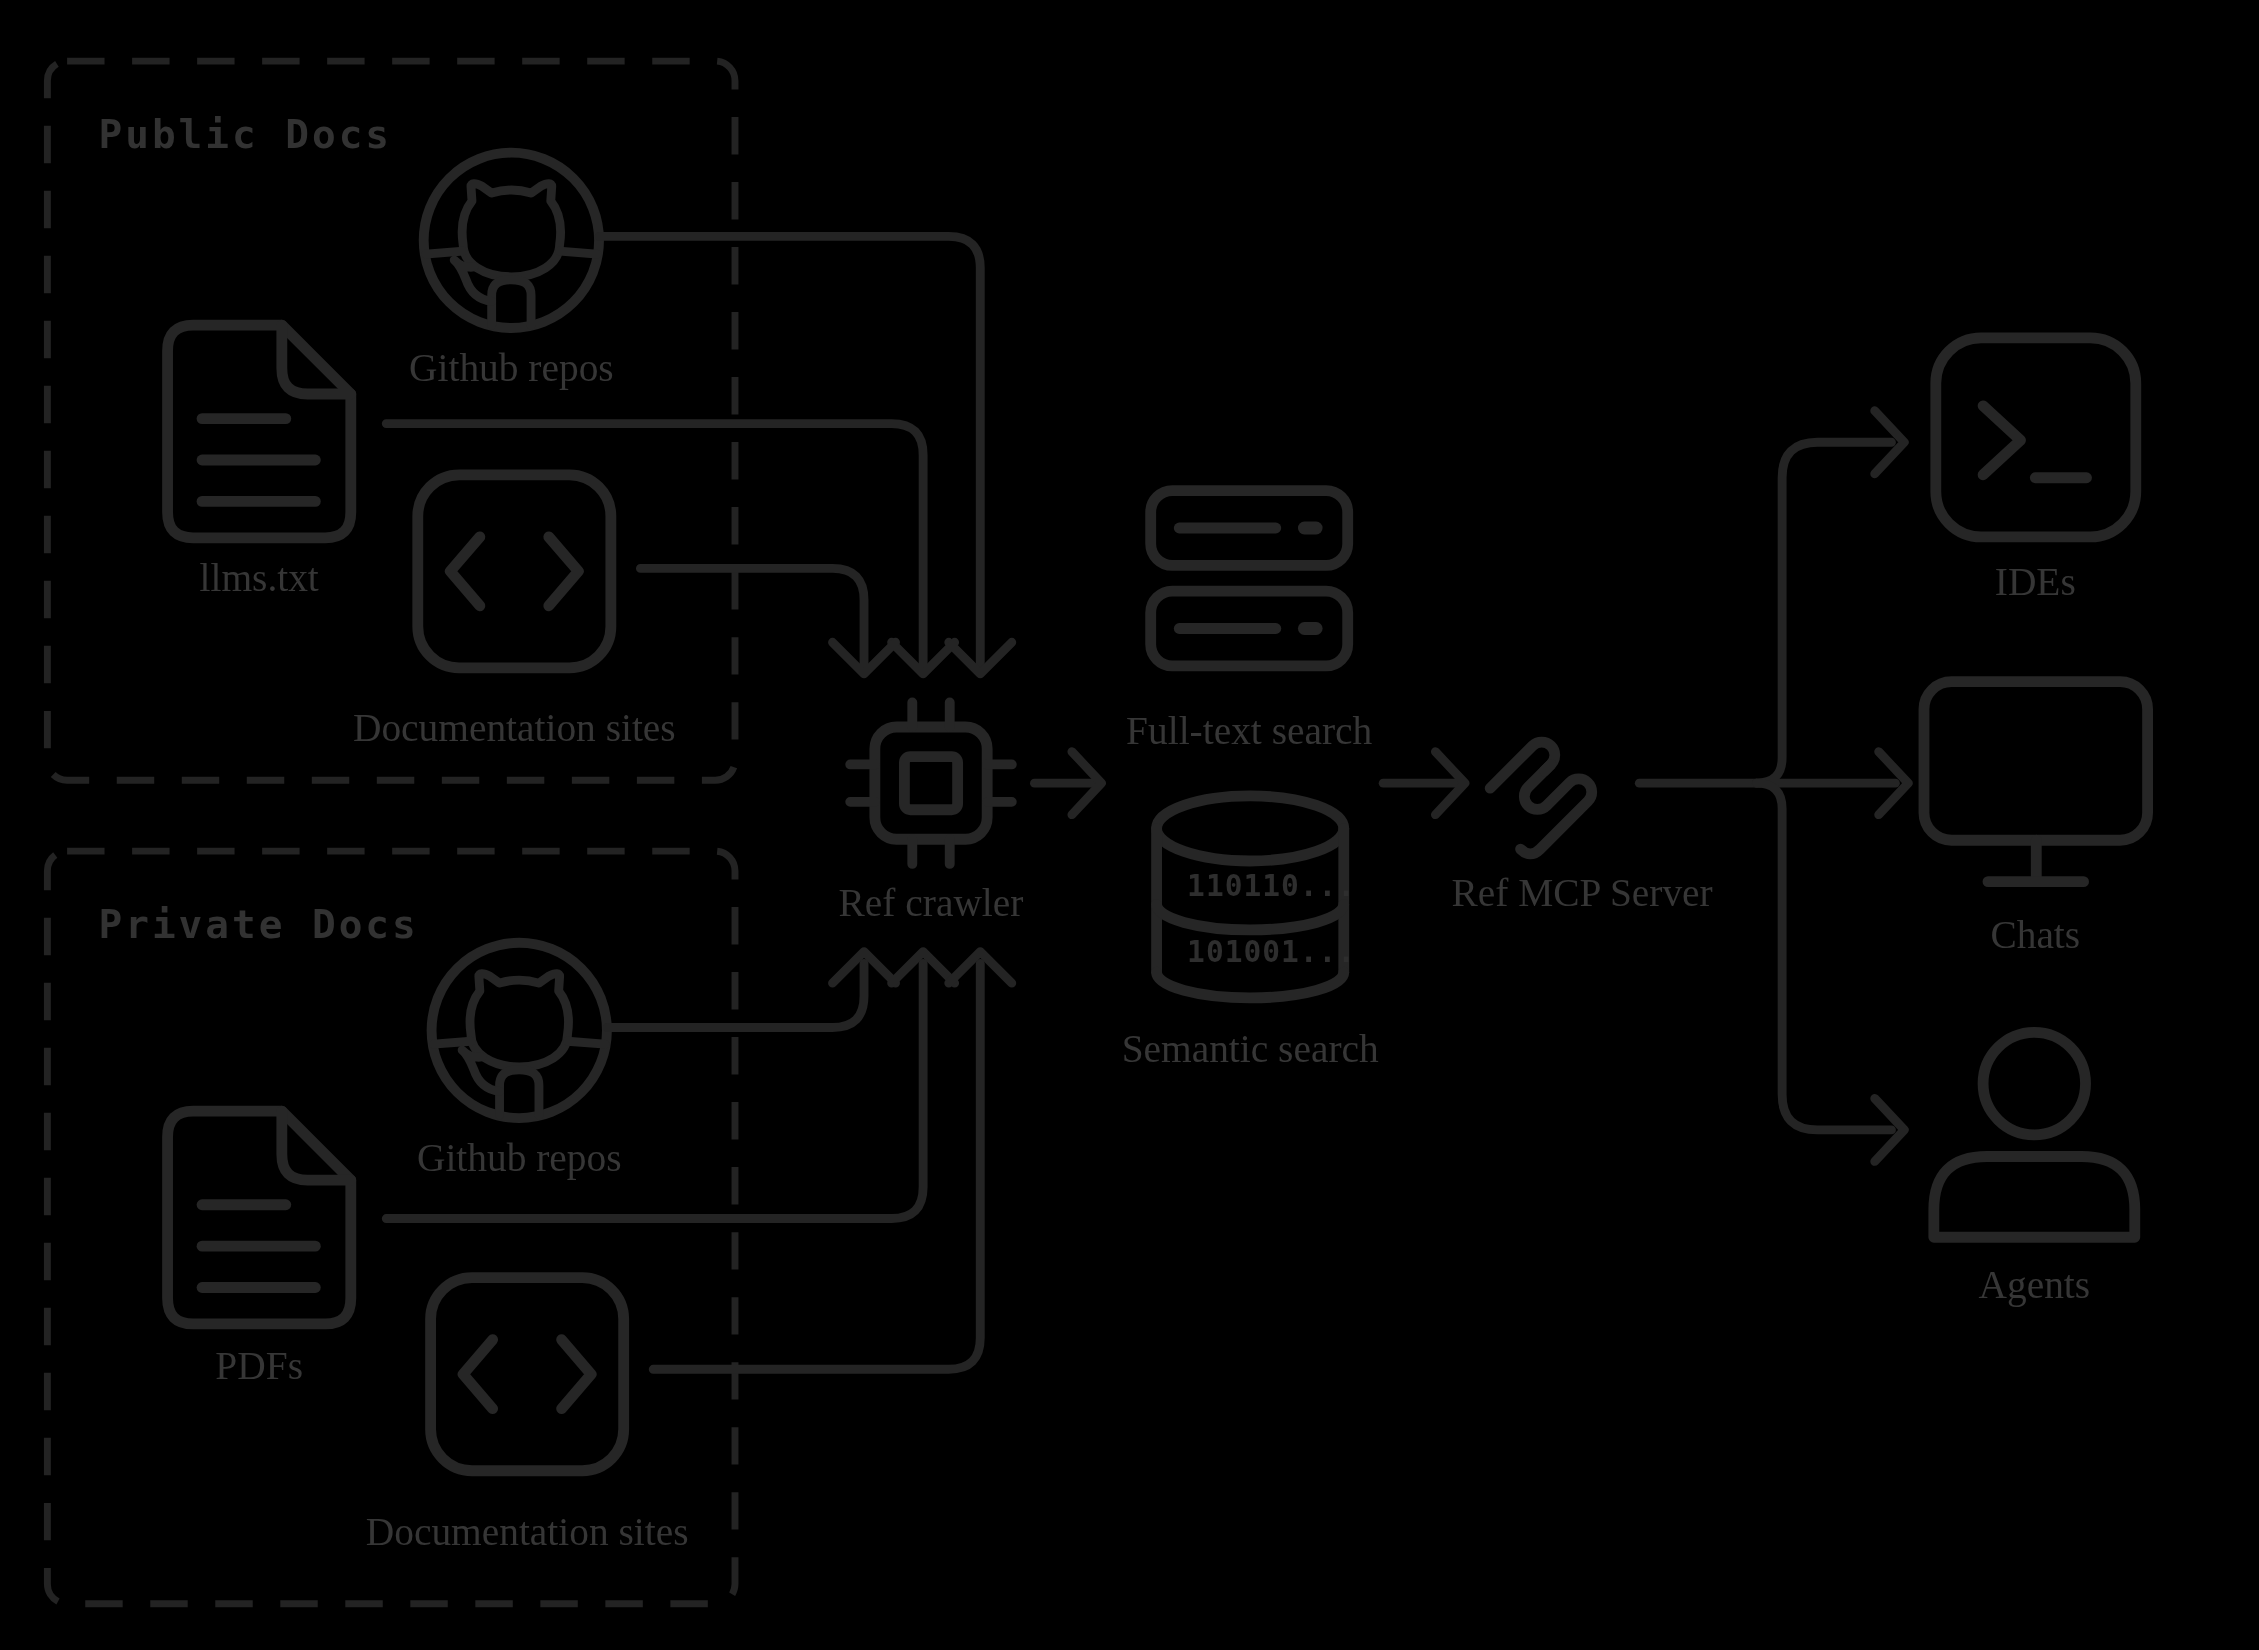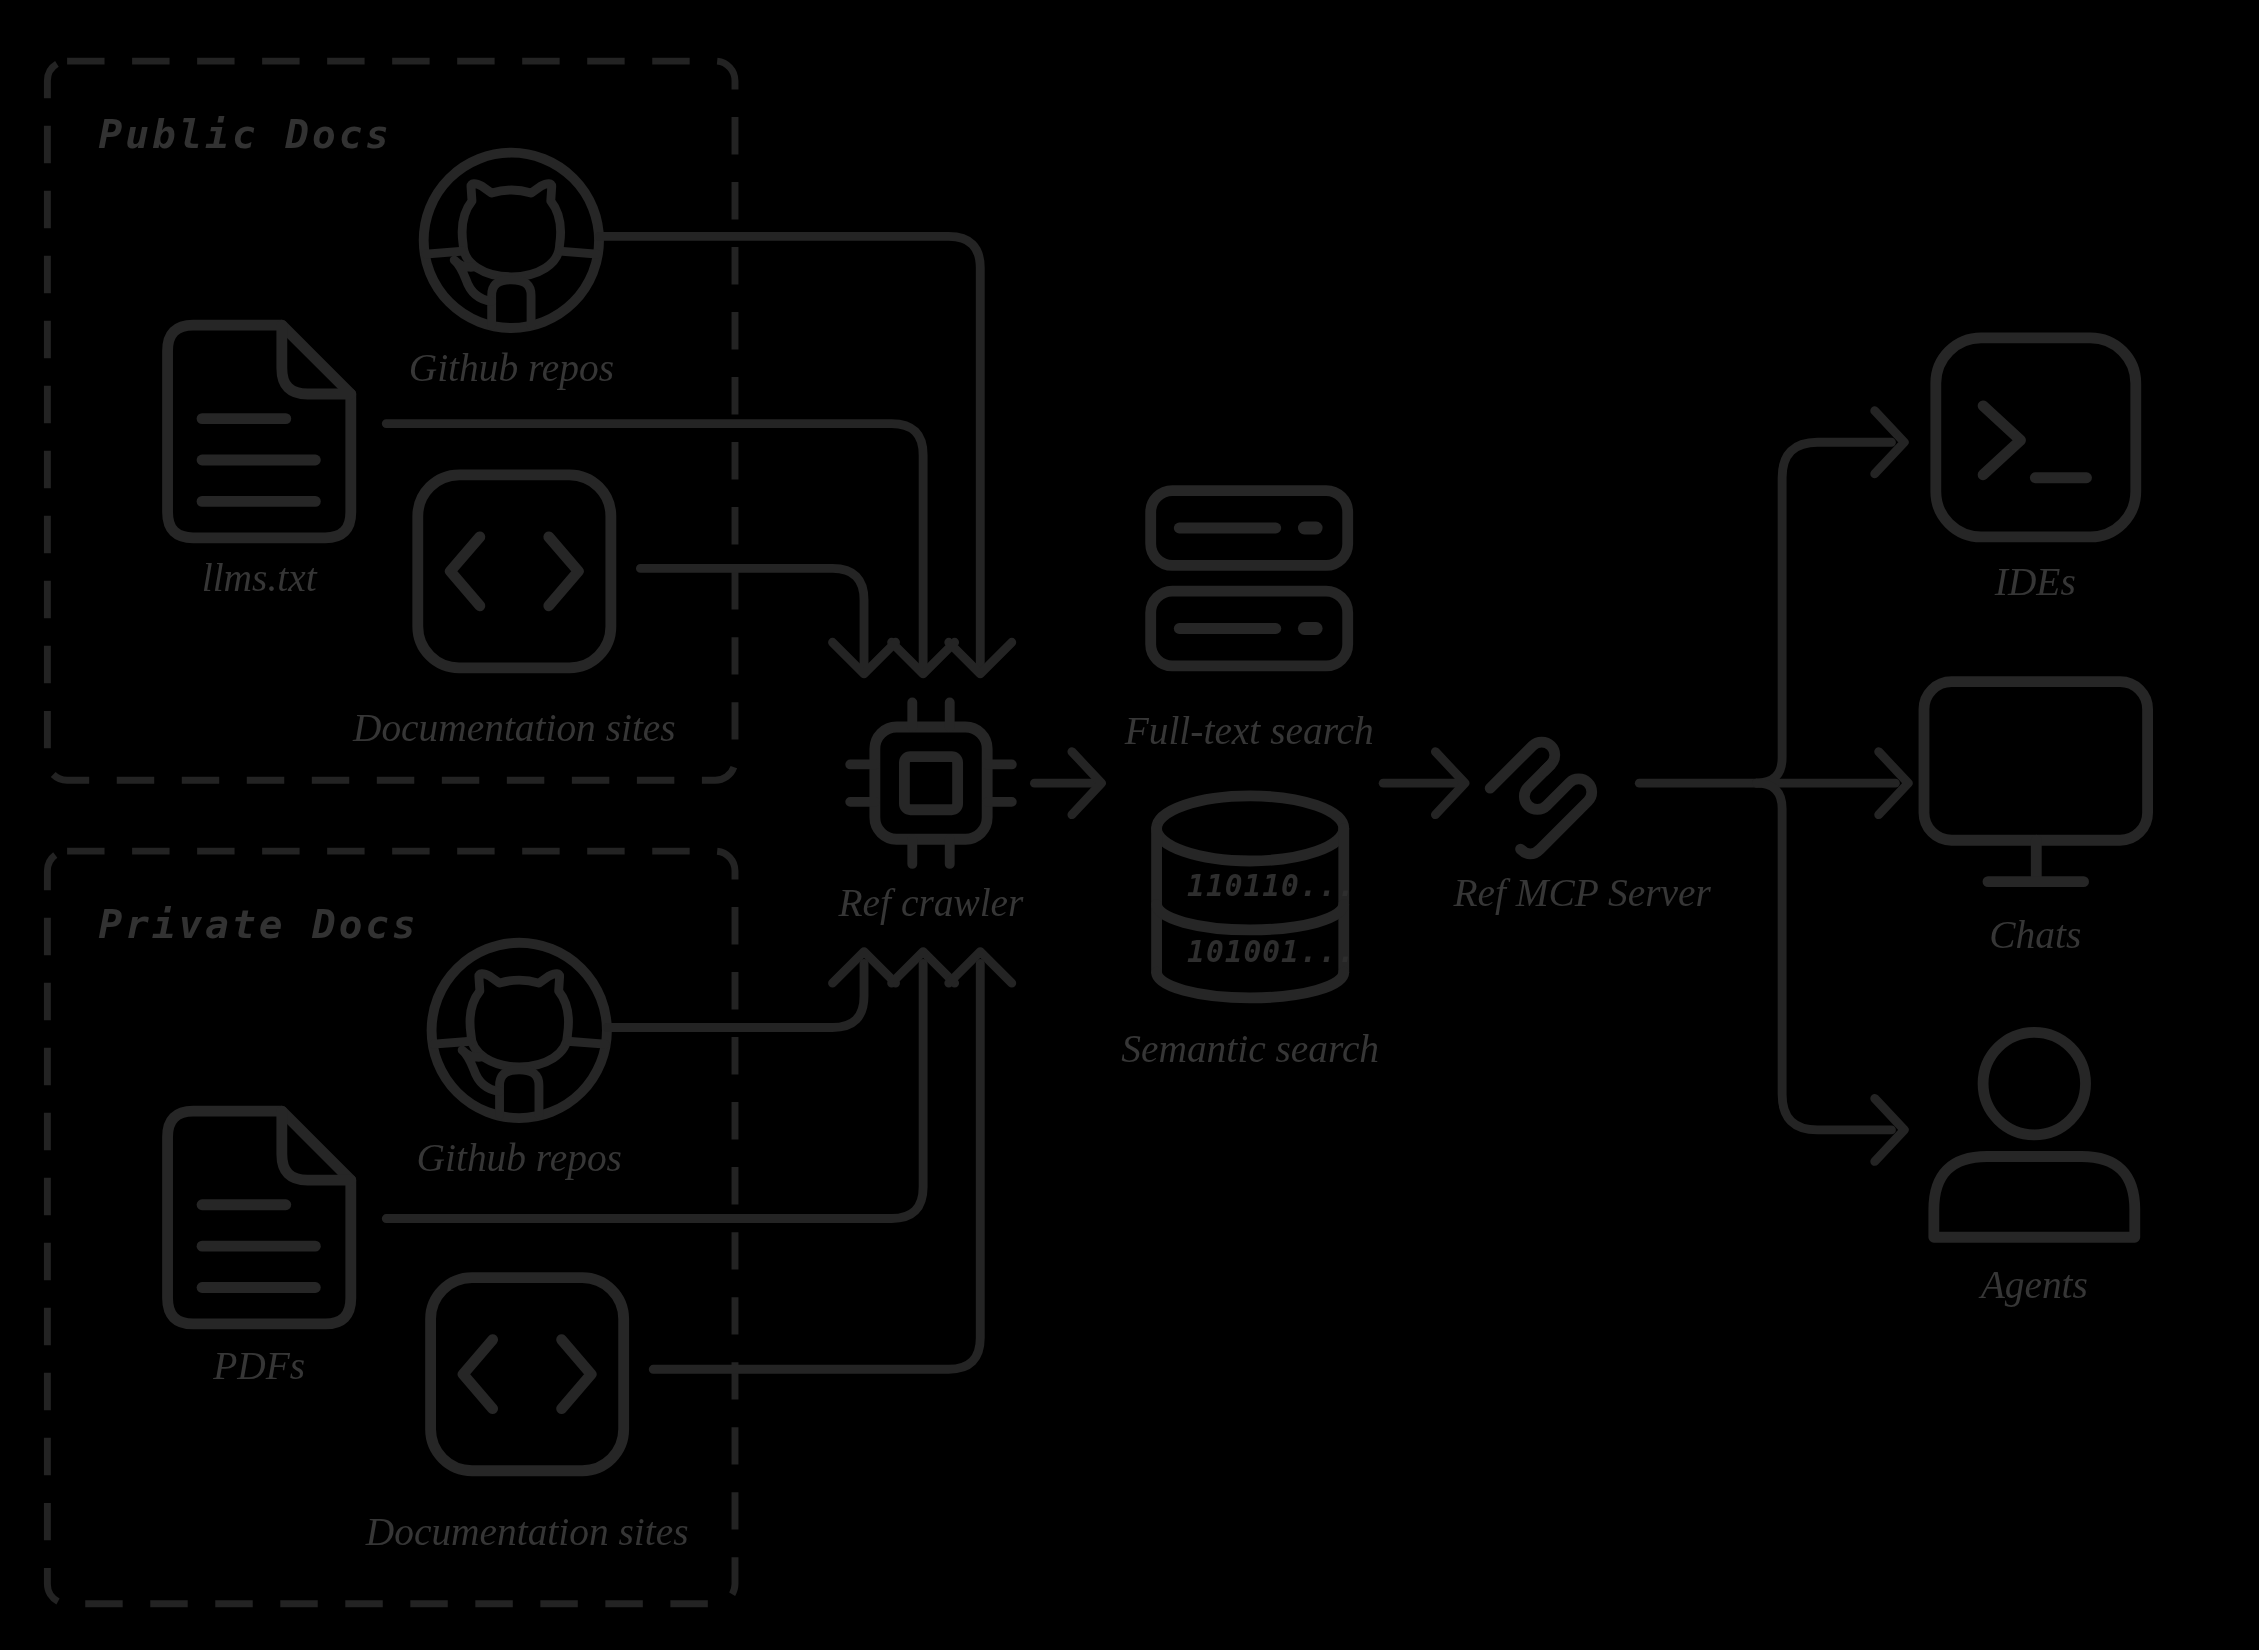--- a/index.html
+++ b/index.html
@@ -1,16 +1,16 @@
 <!DOCTYPE html>
 <html><head>
 <meta charset="utf-8">
 <style>
   html,body{margin:0;padding:0;background:#000;}
-  .stage{width:2260px;height:1651px;background:#000;position:relative;overflow:hidden;font-style:italic;}
+  .stage{width:2260px;height:1651px;background:#000;position:relative;overflow:hidden;}
   svg{display:block;}
   .ln{stroke:#242424;fill:none;stroke-width:9;stroke-linecap:round;stroke-linejoin:round;}
   .dash{stroke:#232323;fill:none;stroke-width:7;stroke-dasharray:38 28;stroke-linecap:butt;}
   .ic{stroke:#262626;fill:none;stroke-width:11;stroke-linecap:round;stroke-linejoin:round;}
   .ic10{stroke:#262626;fill:none;stroke-width:10;stroke-linecap:round;stroke-linejoin:round;}
   .ic9{stroke:#262626;fill:none;stroke-width:9;stroke-linecap:round;stroke-linejoin:round;}
   .dot{stroke:#262626;fill:none;stroke-width:13;stroke-linecap:round;}
   text{user-select:none;}
   .lbl{font-family:"Liberation Serif", serif;font-size:40px;fill:#363636;text-anchor:middle;}
   .ttl{font-family:"DejaVu Sans Mono", monospace;font-size:40px;font-weight:600;fill:#323232;letter-spacing:3px;text-anchor:start;}

